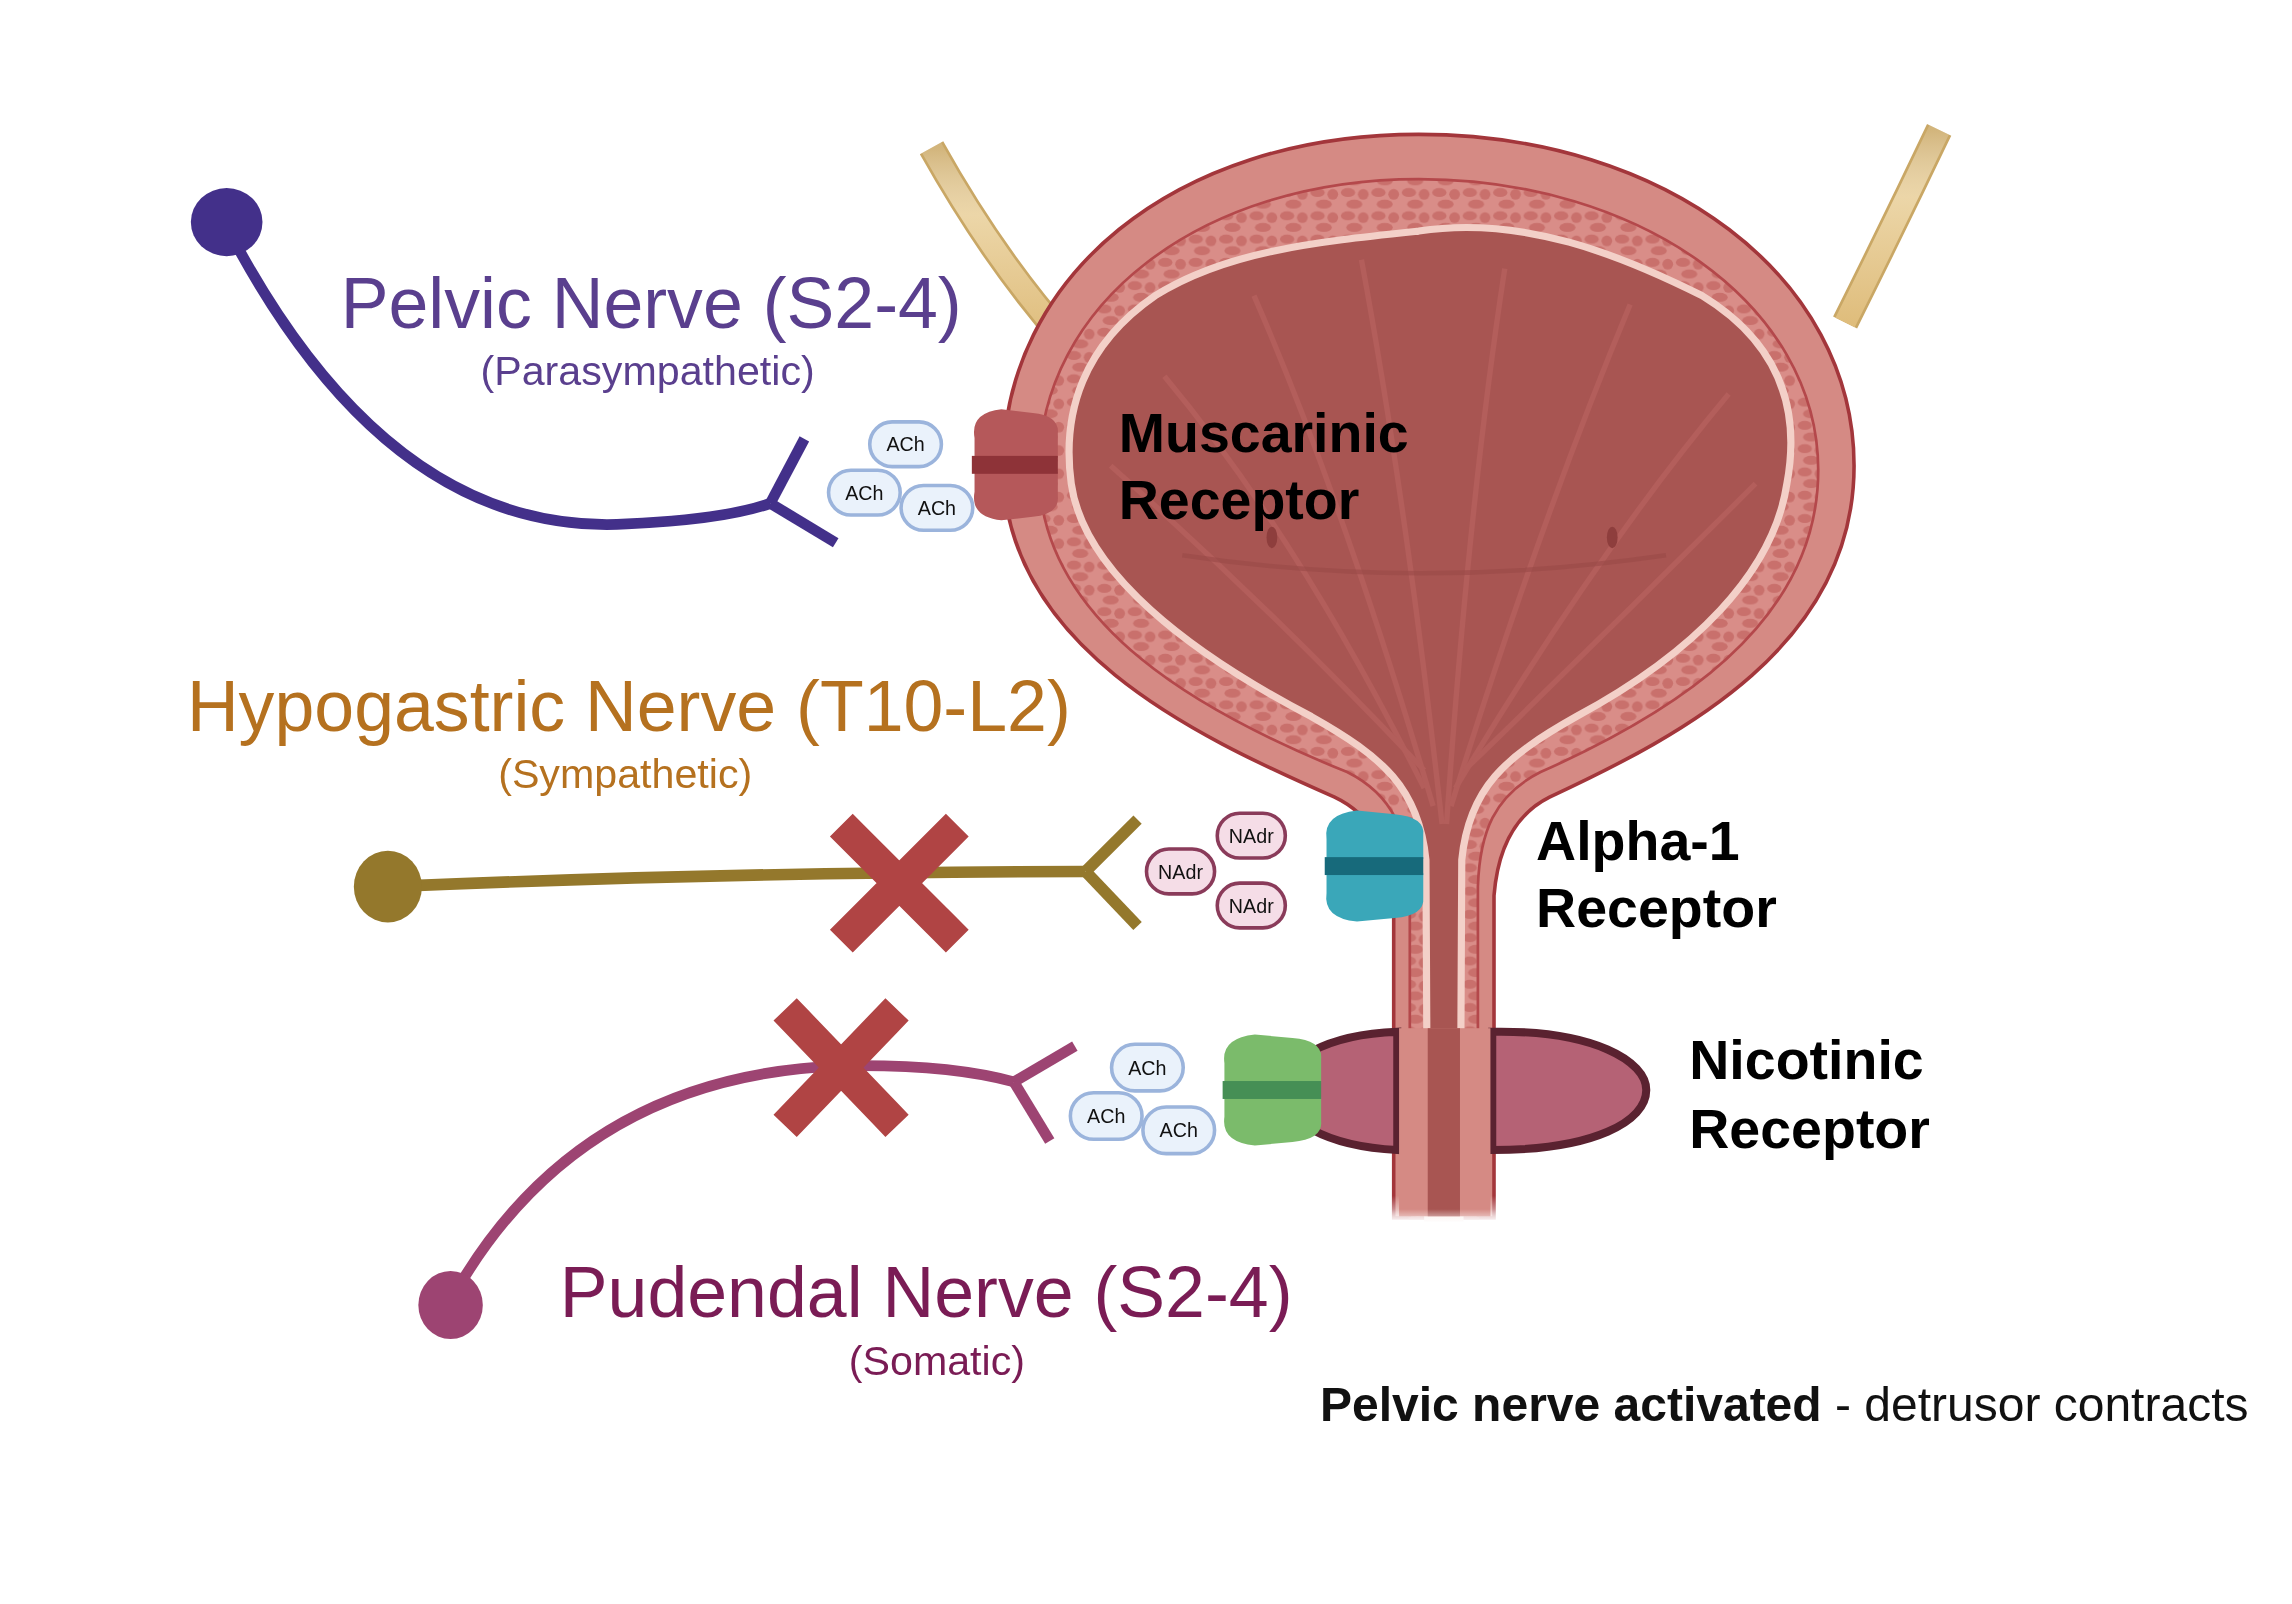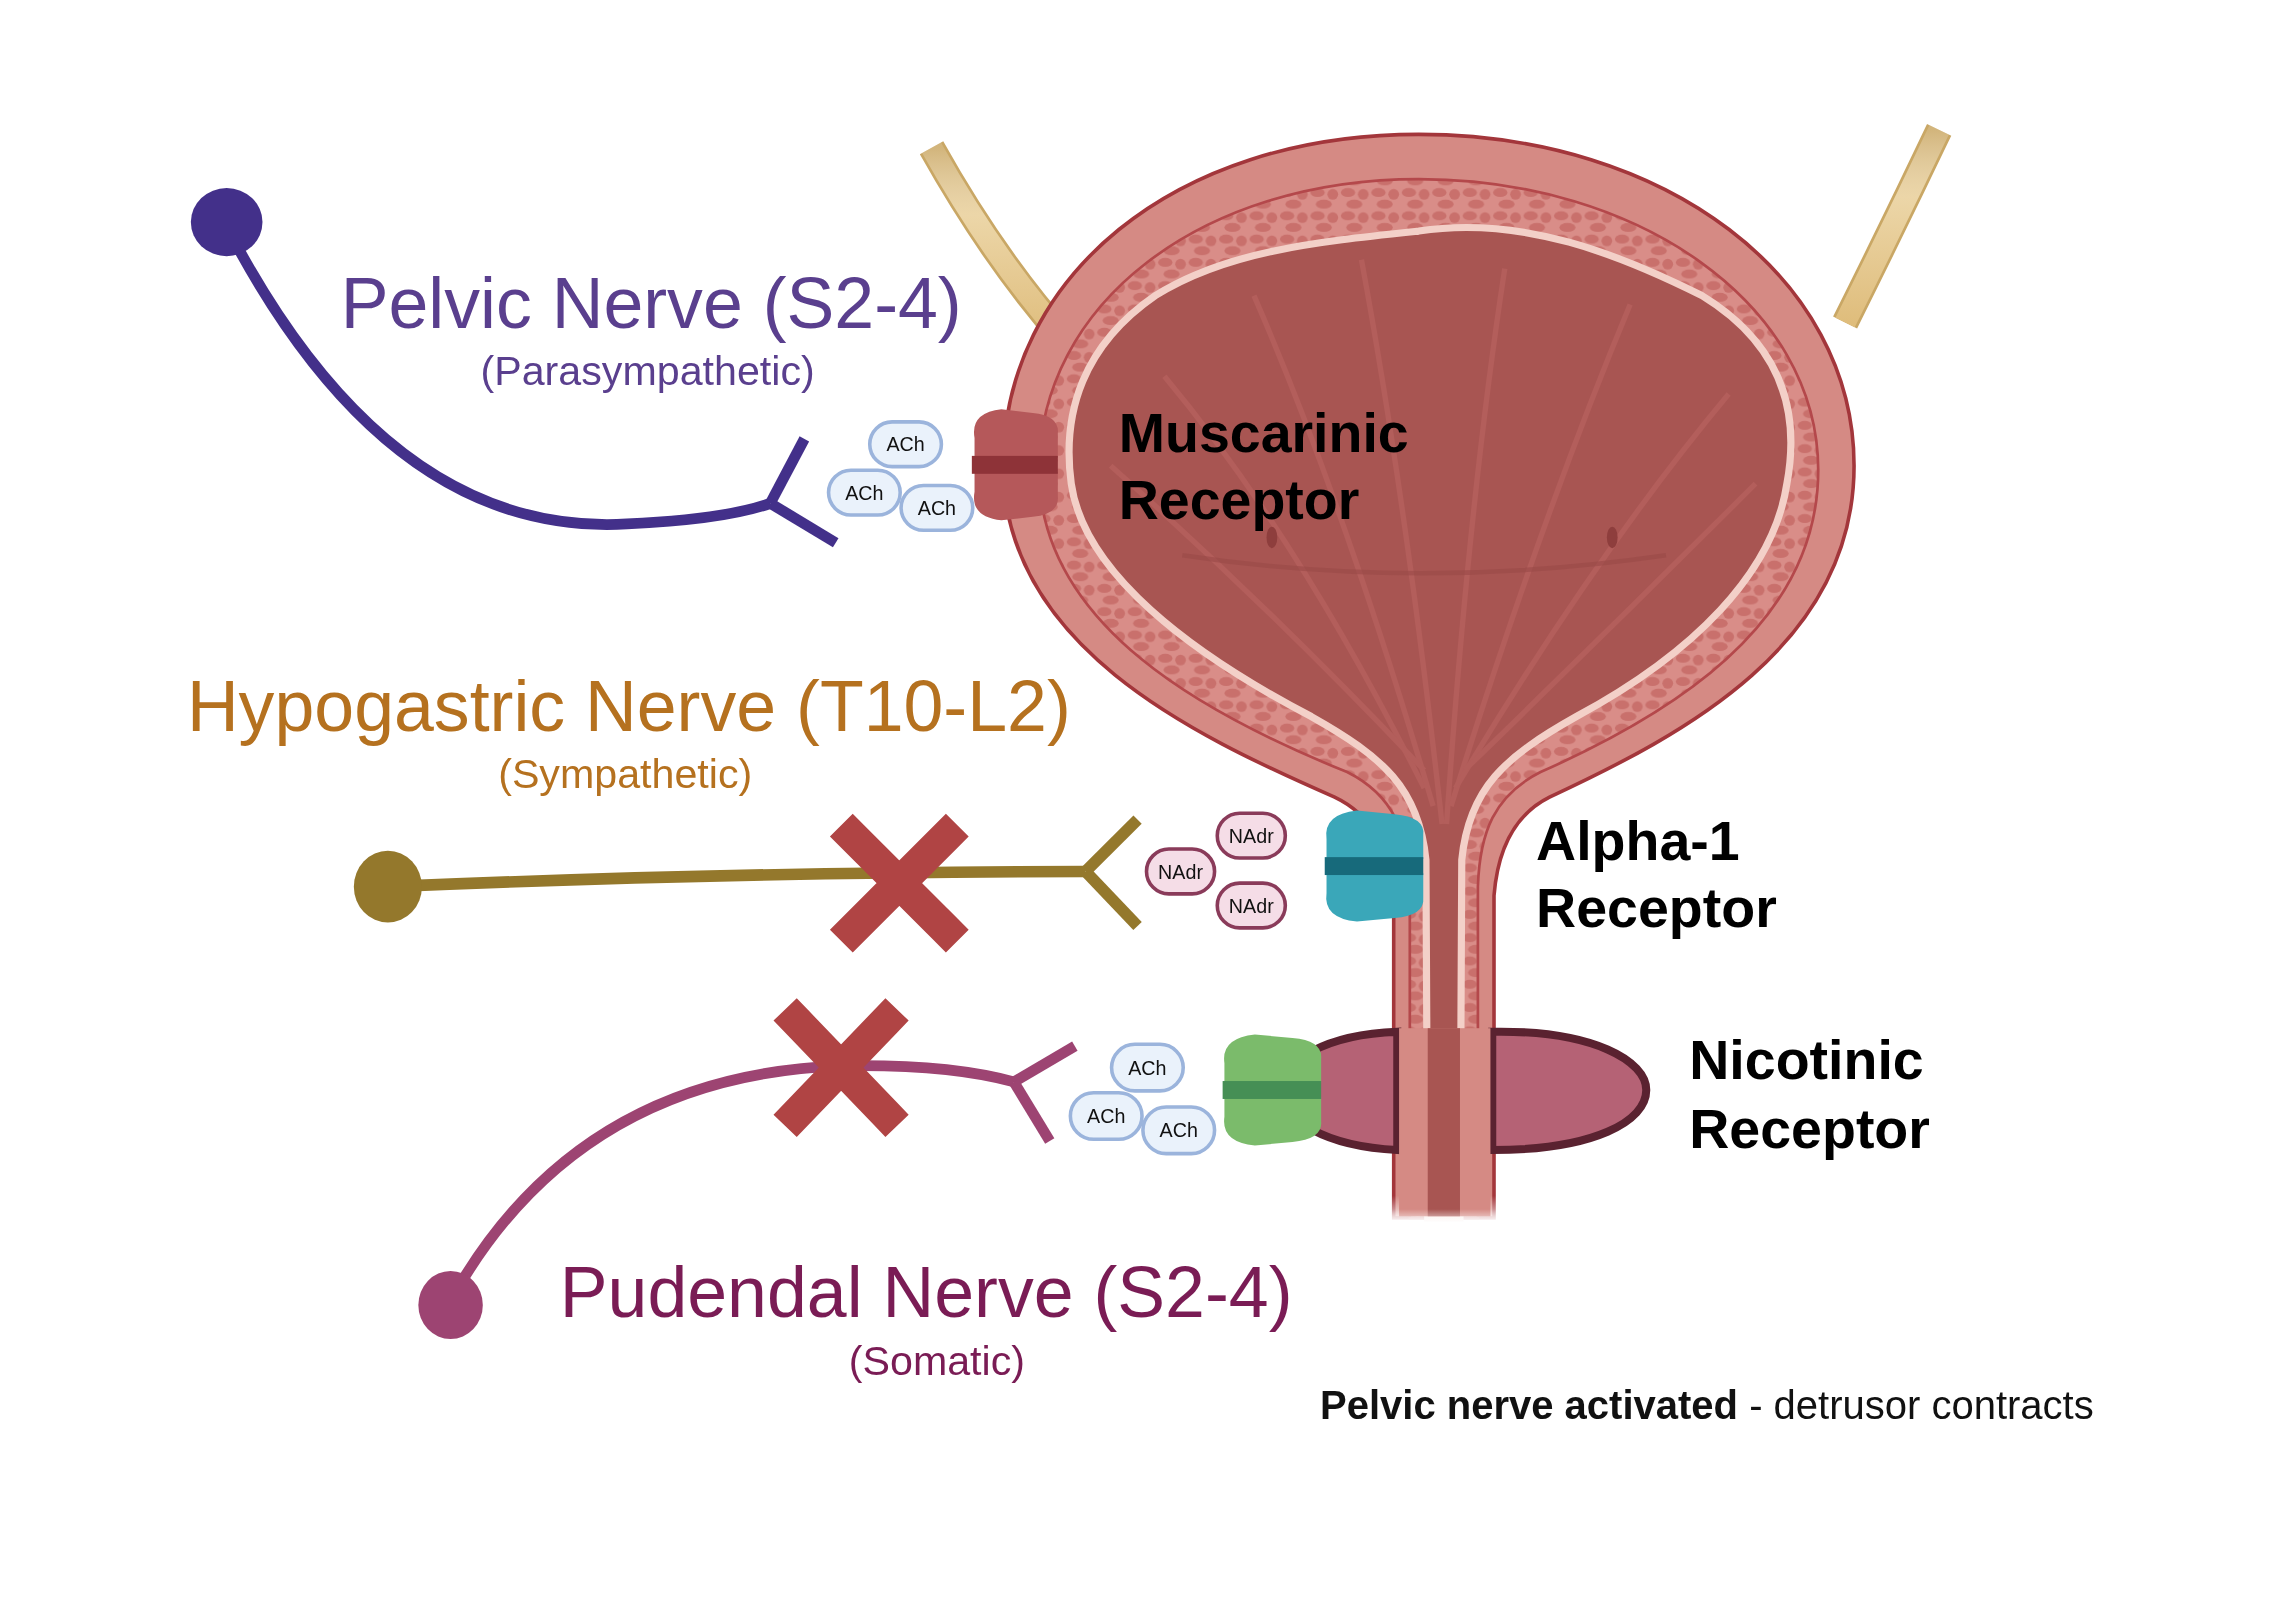--- a/index.html
+++ b/index.html
@@ -2,21 +2,21 @@
 <html style="font-size:14.3px"><head>
 <meta charset="utf-8">
 <style>
   html, body { margin: 0; padding: 0; background: #ffffff; }
   body { width: 2293px; height: 1605px; overflow: hidden; position: relative; font-family: "Liberation Sans", sans-serif; }
   svg#diagram { position: absolute; left: 0; top: 0; width: 2293px; height: 1605px; }
   .nerve-title { font-family: "Liberation Sans", sans-serif; font-size: 80px; }
   .nerve-sub { font-family: "Liberation Sans", sans-serif; font-size: 46px; }
   .rec-label { font-family: "Liberation Sans", sans-serif; font-size: 62px; font-weight: bold; fill: #000; }
   .nt-text { font-family: "Liberation Sans", sans-serif; font-size: 22px; fill: #111; }
-  .notes { position: absolute; left: 1320px; top: 1379px; width: 967px; font-family: "Liberation Sans", sans-serif; font-size: 40px; color: #111; line-height: 52px; }
+  .notes { position: absolute; left: 1320px; top: 1379px; width: 967px; font-family: "Liberation Sans", sans-serif; font-size: 48px; color: #111; line-height: 52px; }
   .notes p { margin: 0; }
   .notes .gap { height: 54px; }
   .notes b { font-weight: bold; }
 </style>
 </head>
 <body>
 
 <svg id="diagram" viewBox="0 0 2560 1792" xmlns="http://www.w3.org/2000/svg">
   <defs>
     <linearGradient id="ureterGrad" x1="0" y1="0" x2="0" y2="1">

